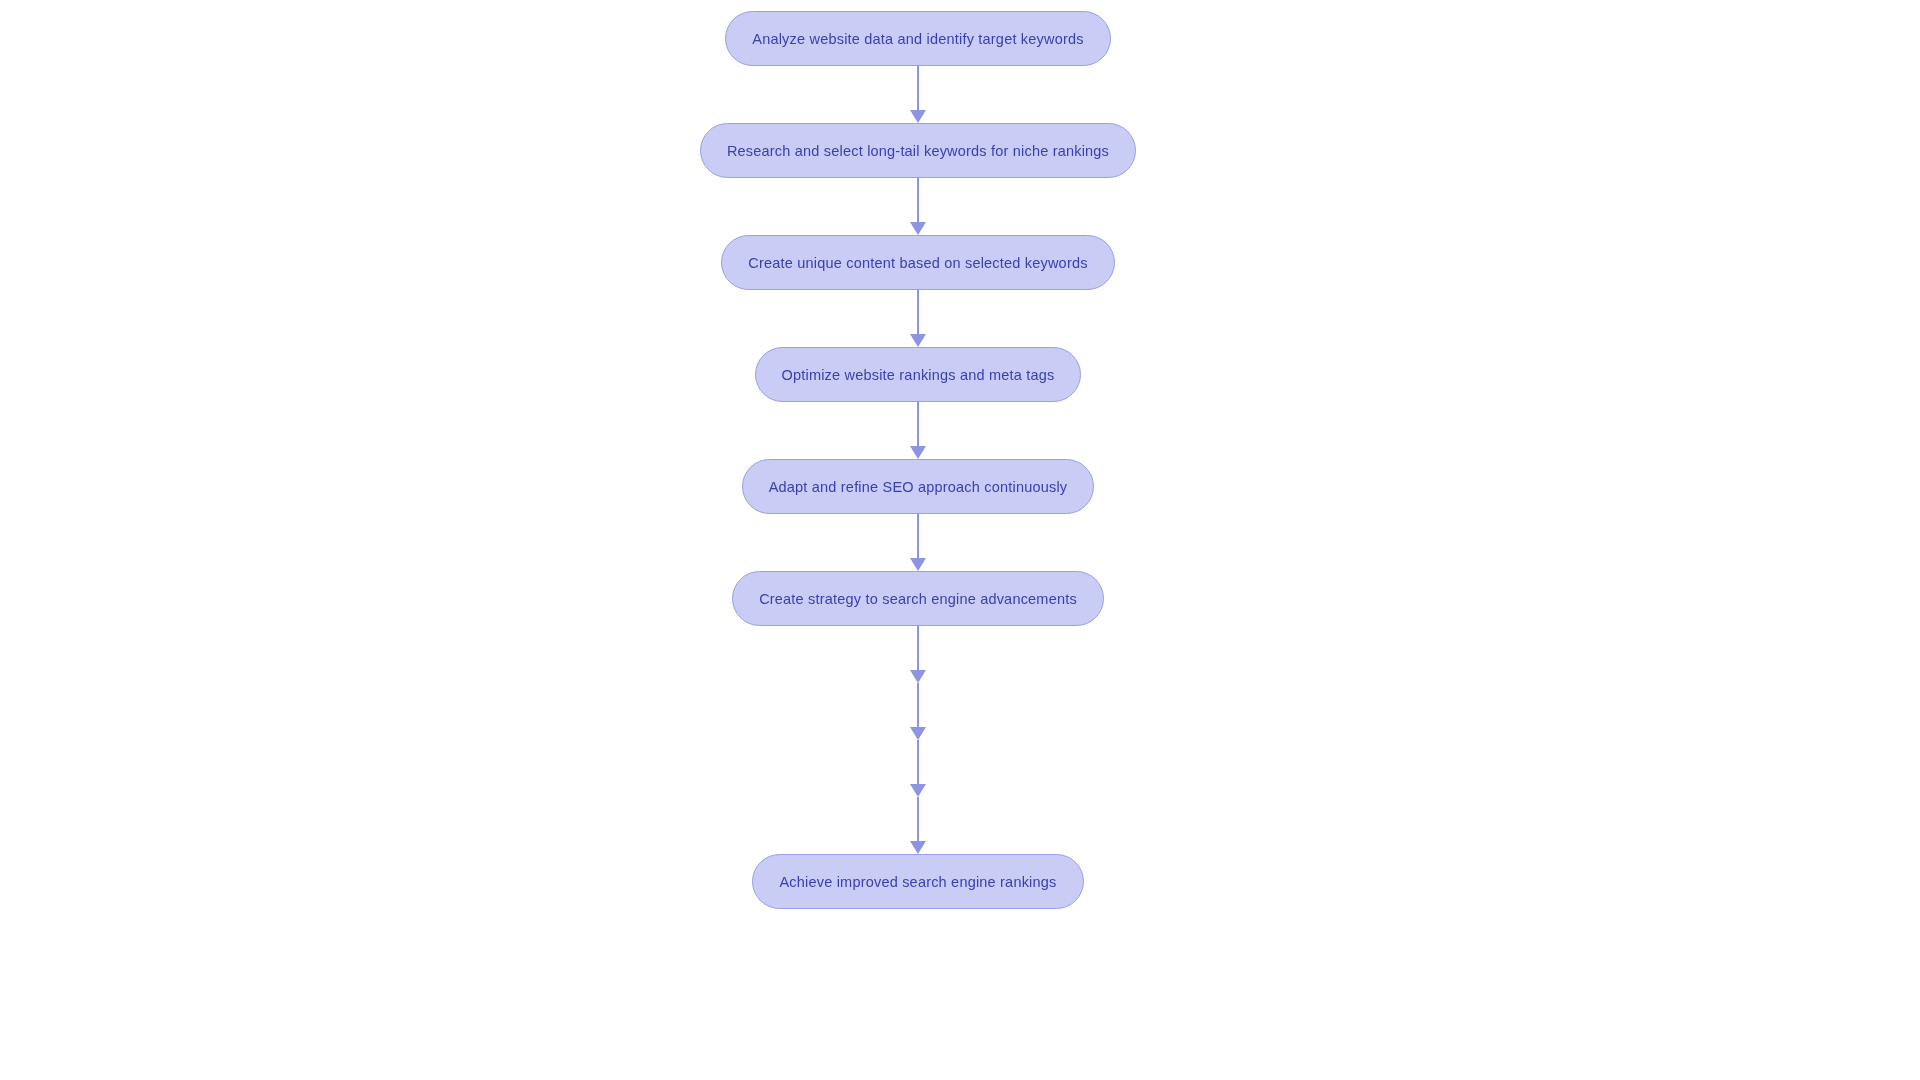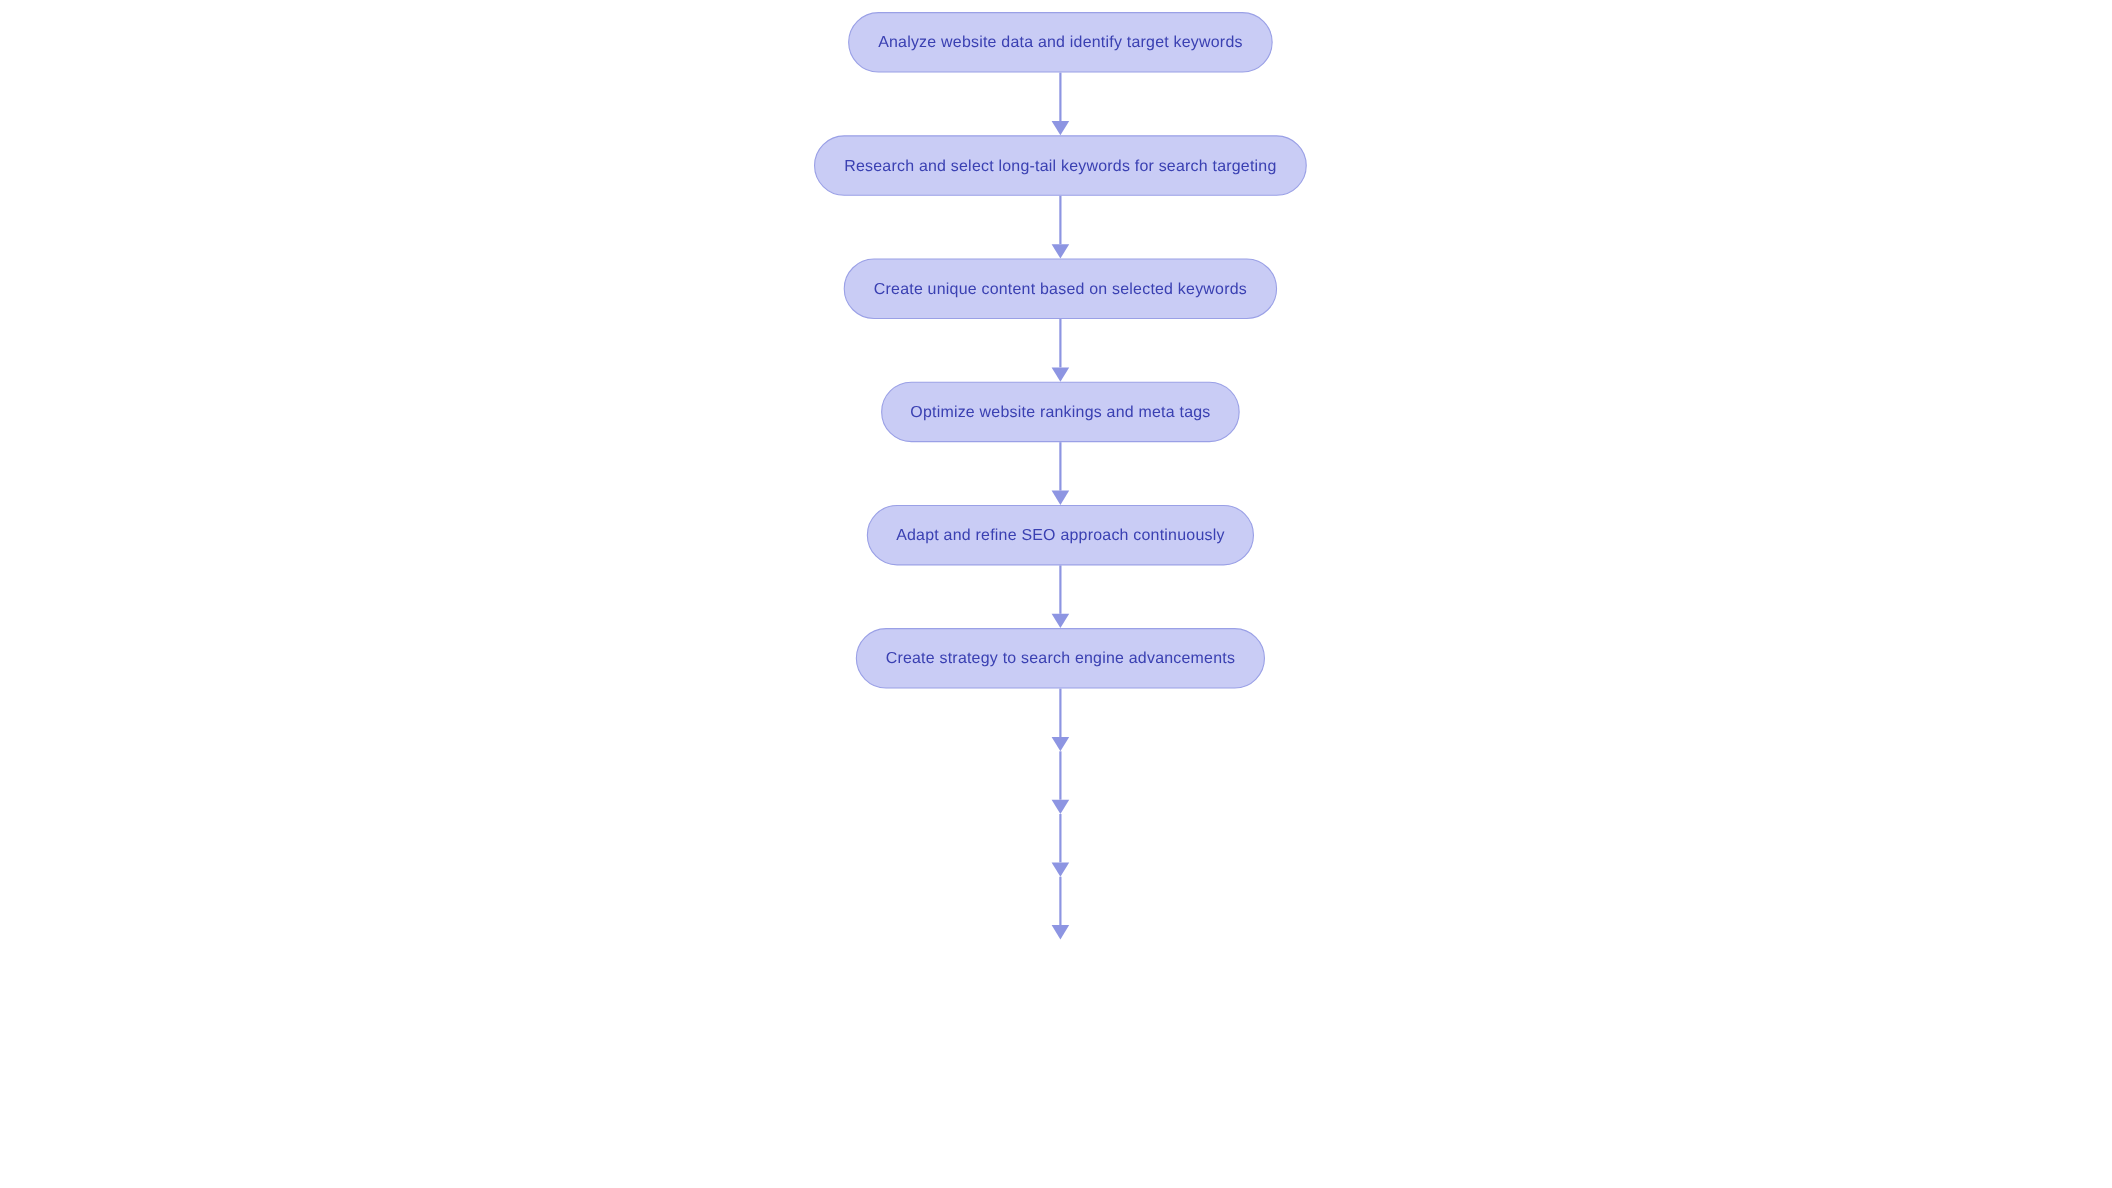--- a/index.html
+++ b/index.html
@@ -13,21 +13,20 @@
   .canvas {
     position: relative;
     width: 1836px;
     height: 1080px;
     background: #ffffff;
     display: flex;
     flex-direction: column;
     align-items: center;
     padding-top: 11px;
     overflow: hidden;
-    margin-left: 46px;
   }
 
   .flow-node {
     flex: 0 0 auto;
     height: 55px;
     border-radius: 28px;
     background: var(--node-fill, #c9ccf5);
     border: 1.5px solid var(--node-border, #9aa0e6);
     color: var(--node-text, #3a40b2);
     font-size: 14.5px;
@@ -62,21 +61,21 @@
 </style>
 </head>
 <body>
 
 <div class="canvas" style="background: rgb(255, 255, 255);">
     <div class="flow-node">Analyze website data and identify target keywords</div>
     <div class="flow-arrow">
       <div class="shaft"></div>
       <div class="head"></div>
     </div>
-    <div class="flow-node">Research and select long-tail keywords for search targeting</div>
+    <div class="flow-node">Research and select long-tail keywords for niche rankings</div>
     <div class="flow-arrow">
       <div class="shaft"></div>
       <div class="head"></div>
     </div>
     <div class="flow-node">Create unique content based on selected keywords</div>
     <div class="flow-arrow">
       <div class="shaft"></div>
       <div class="head"></div>
     </div>
     <div class="flow-node">Optimize website rankings and meta tags</div>
@@ -99,13 +98,14 @@
       <div class="head"></div>
     </div>
     <div class="flow-arrow">
       <div class="shaft"></div>
       <div class="head"></div>
     </div>
     <div class="flow-arrow">
       <div class="shaft"></div>
       <div class="head"></div>
     </div>
+    <div class="flow-node">Achieve improved search engine rankings</div>
   </div>
 
 </body></html>

